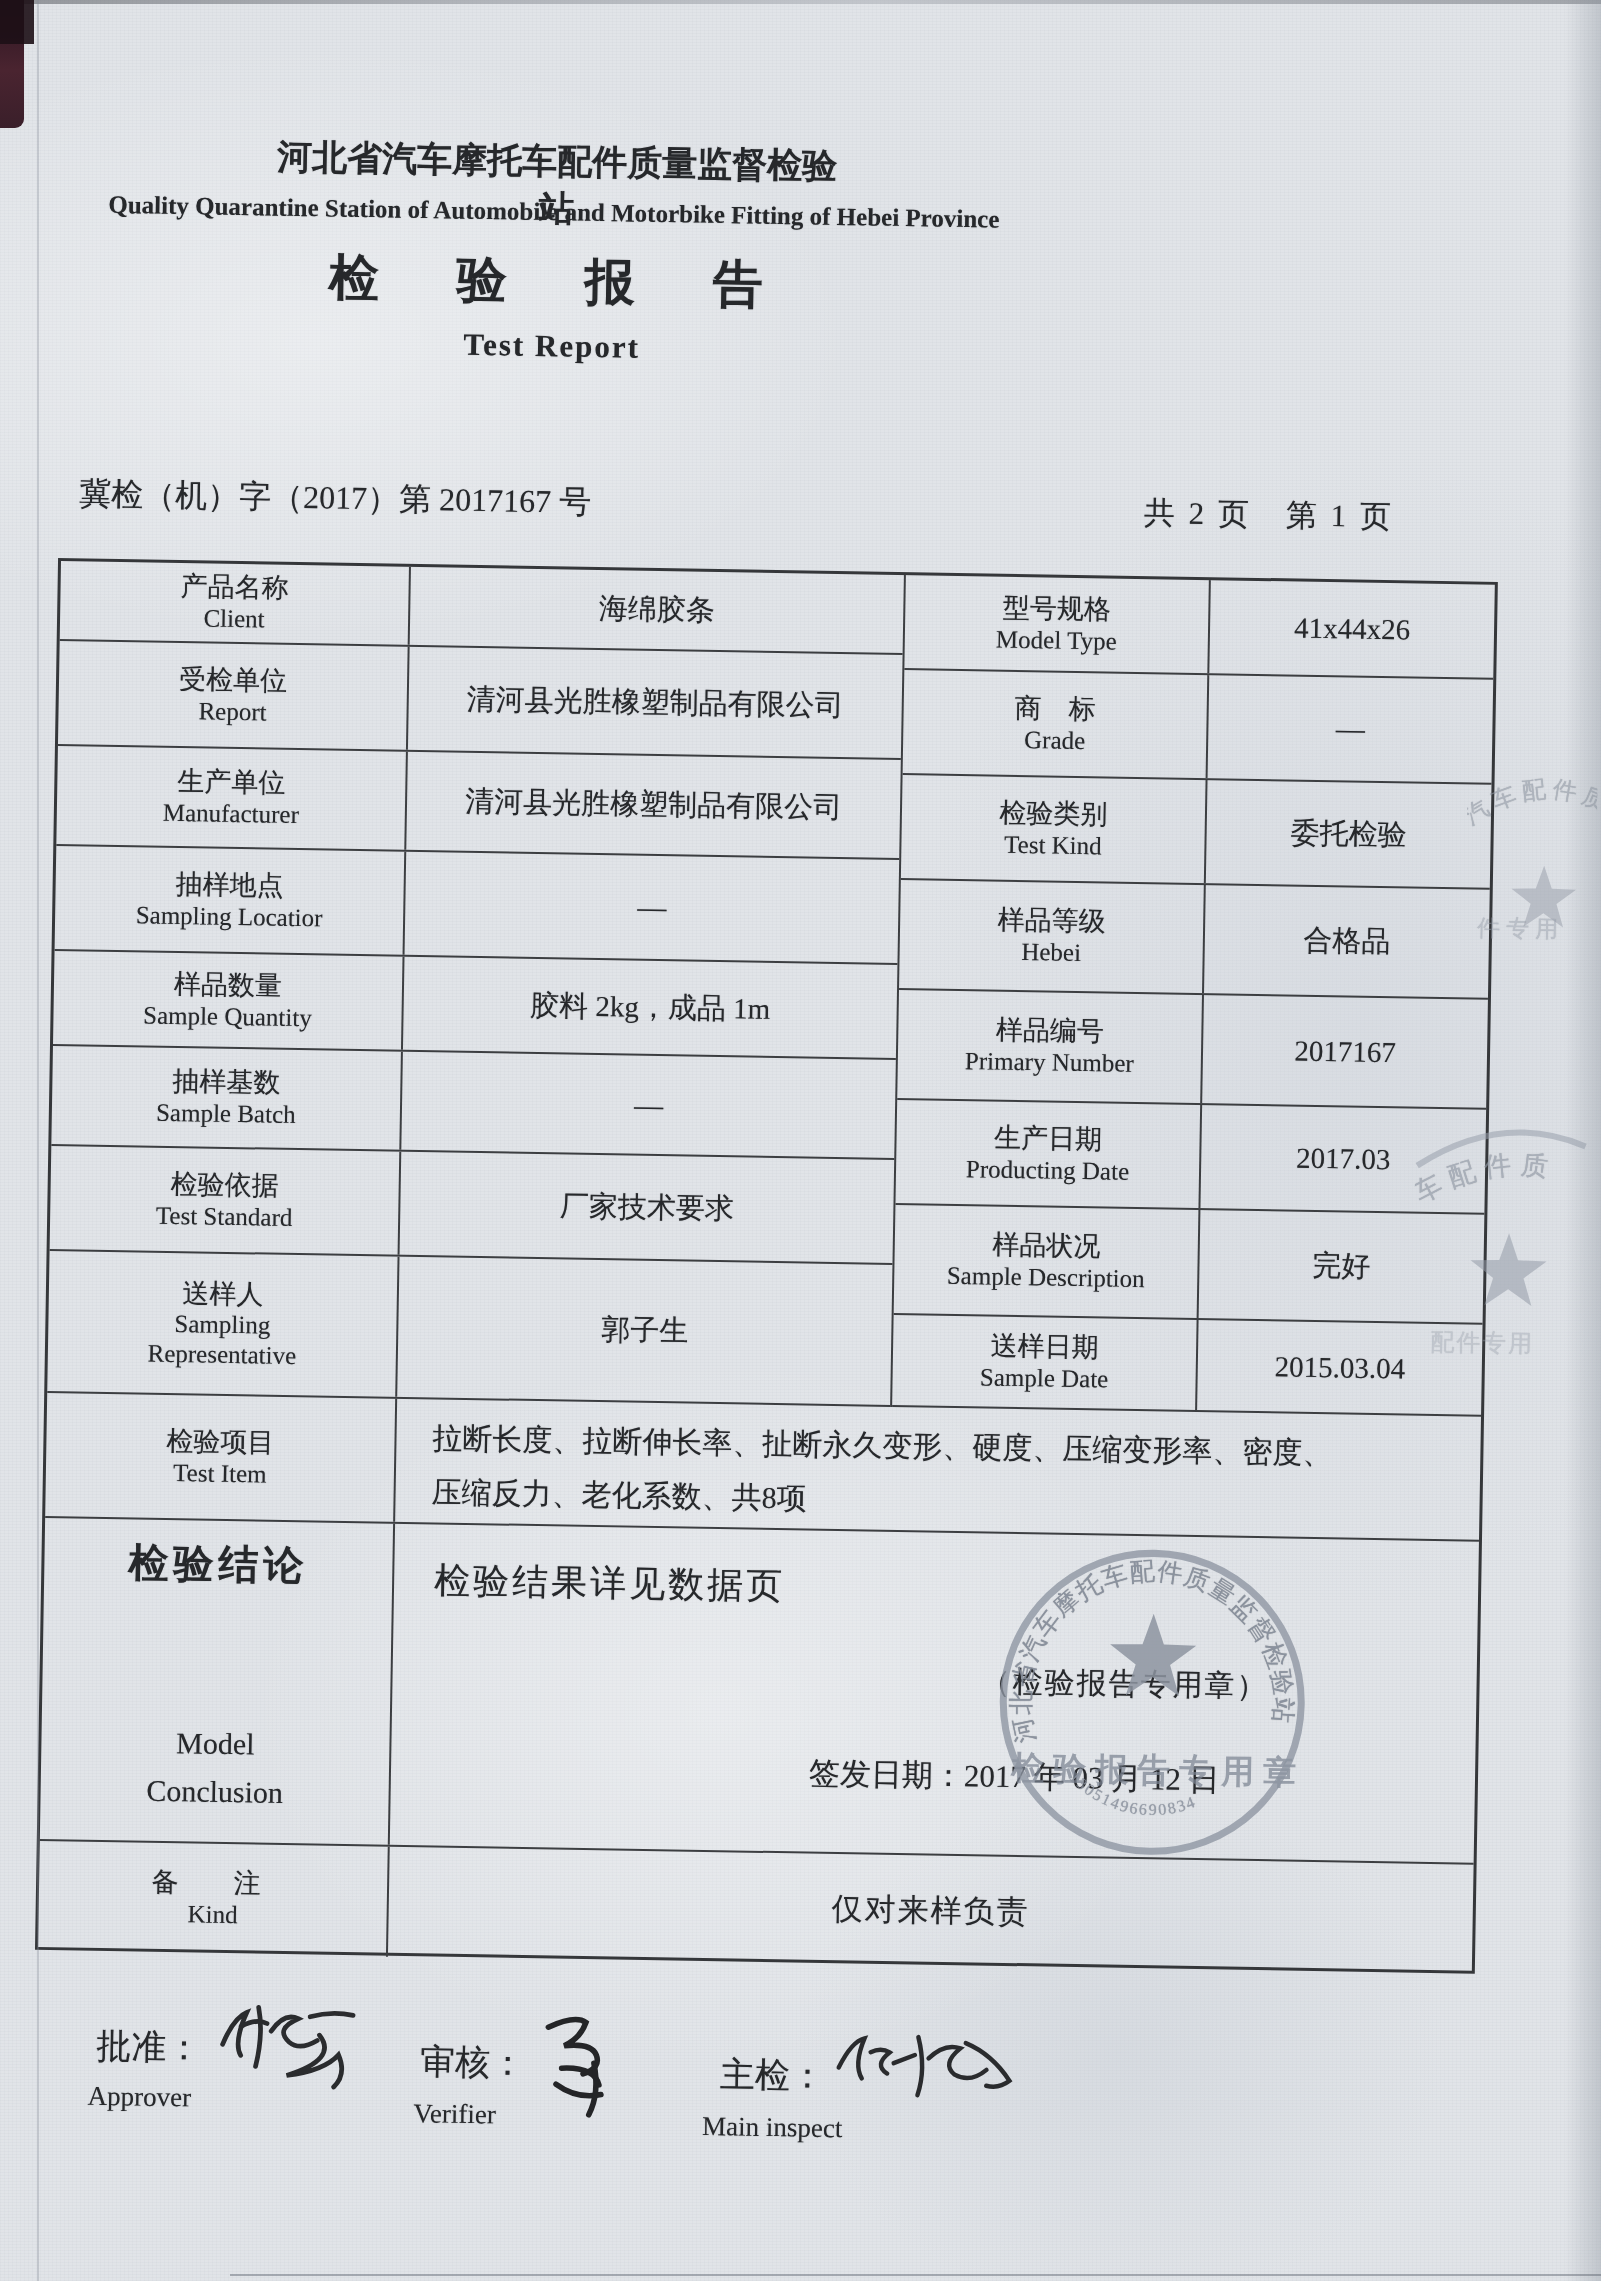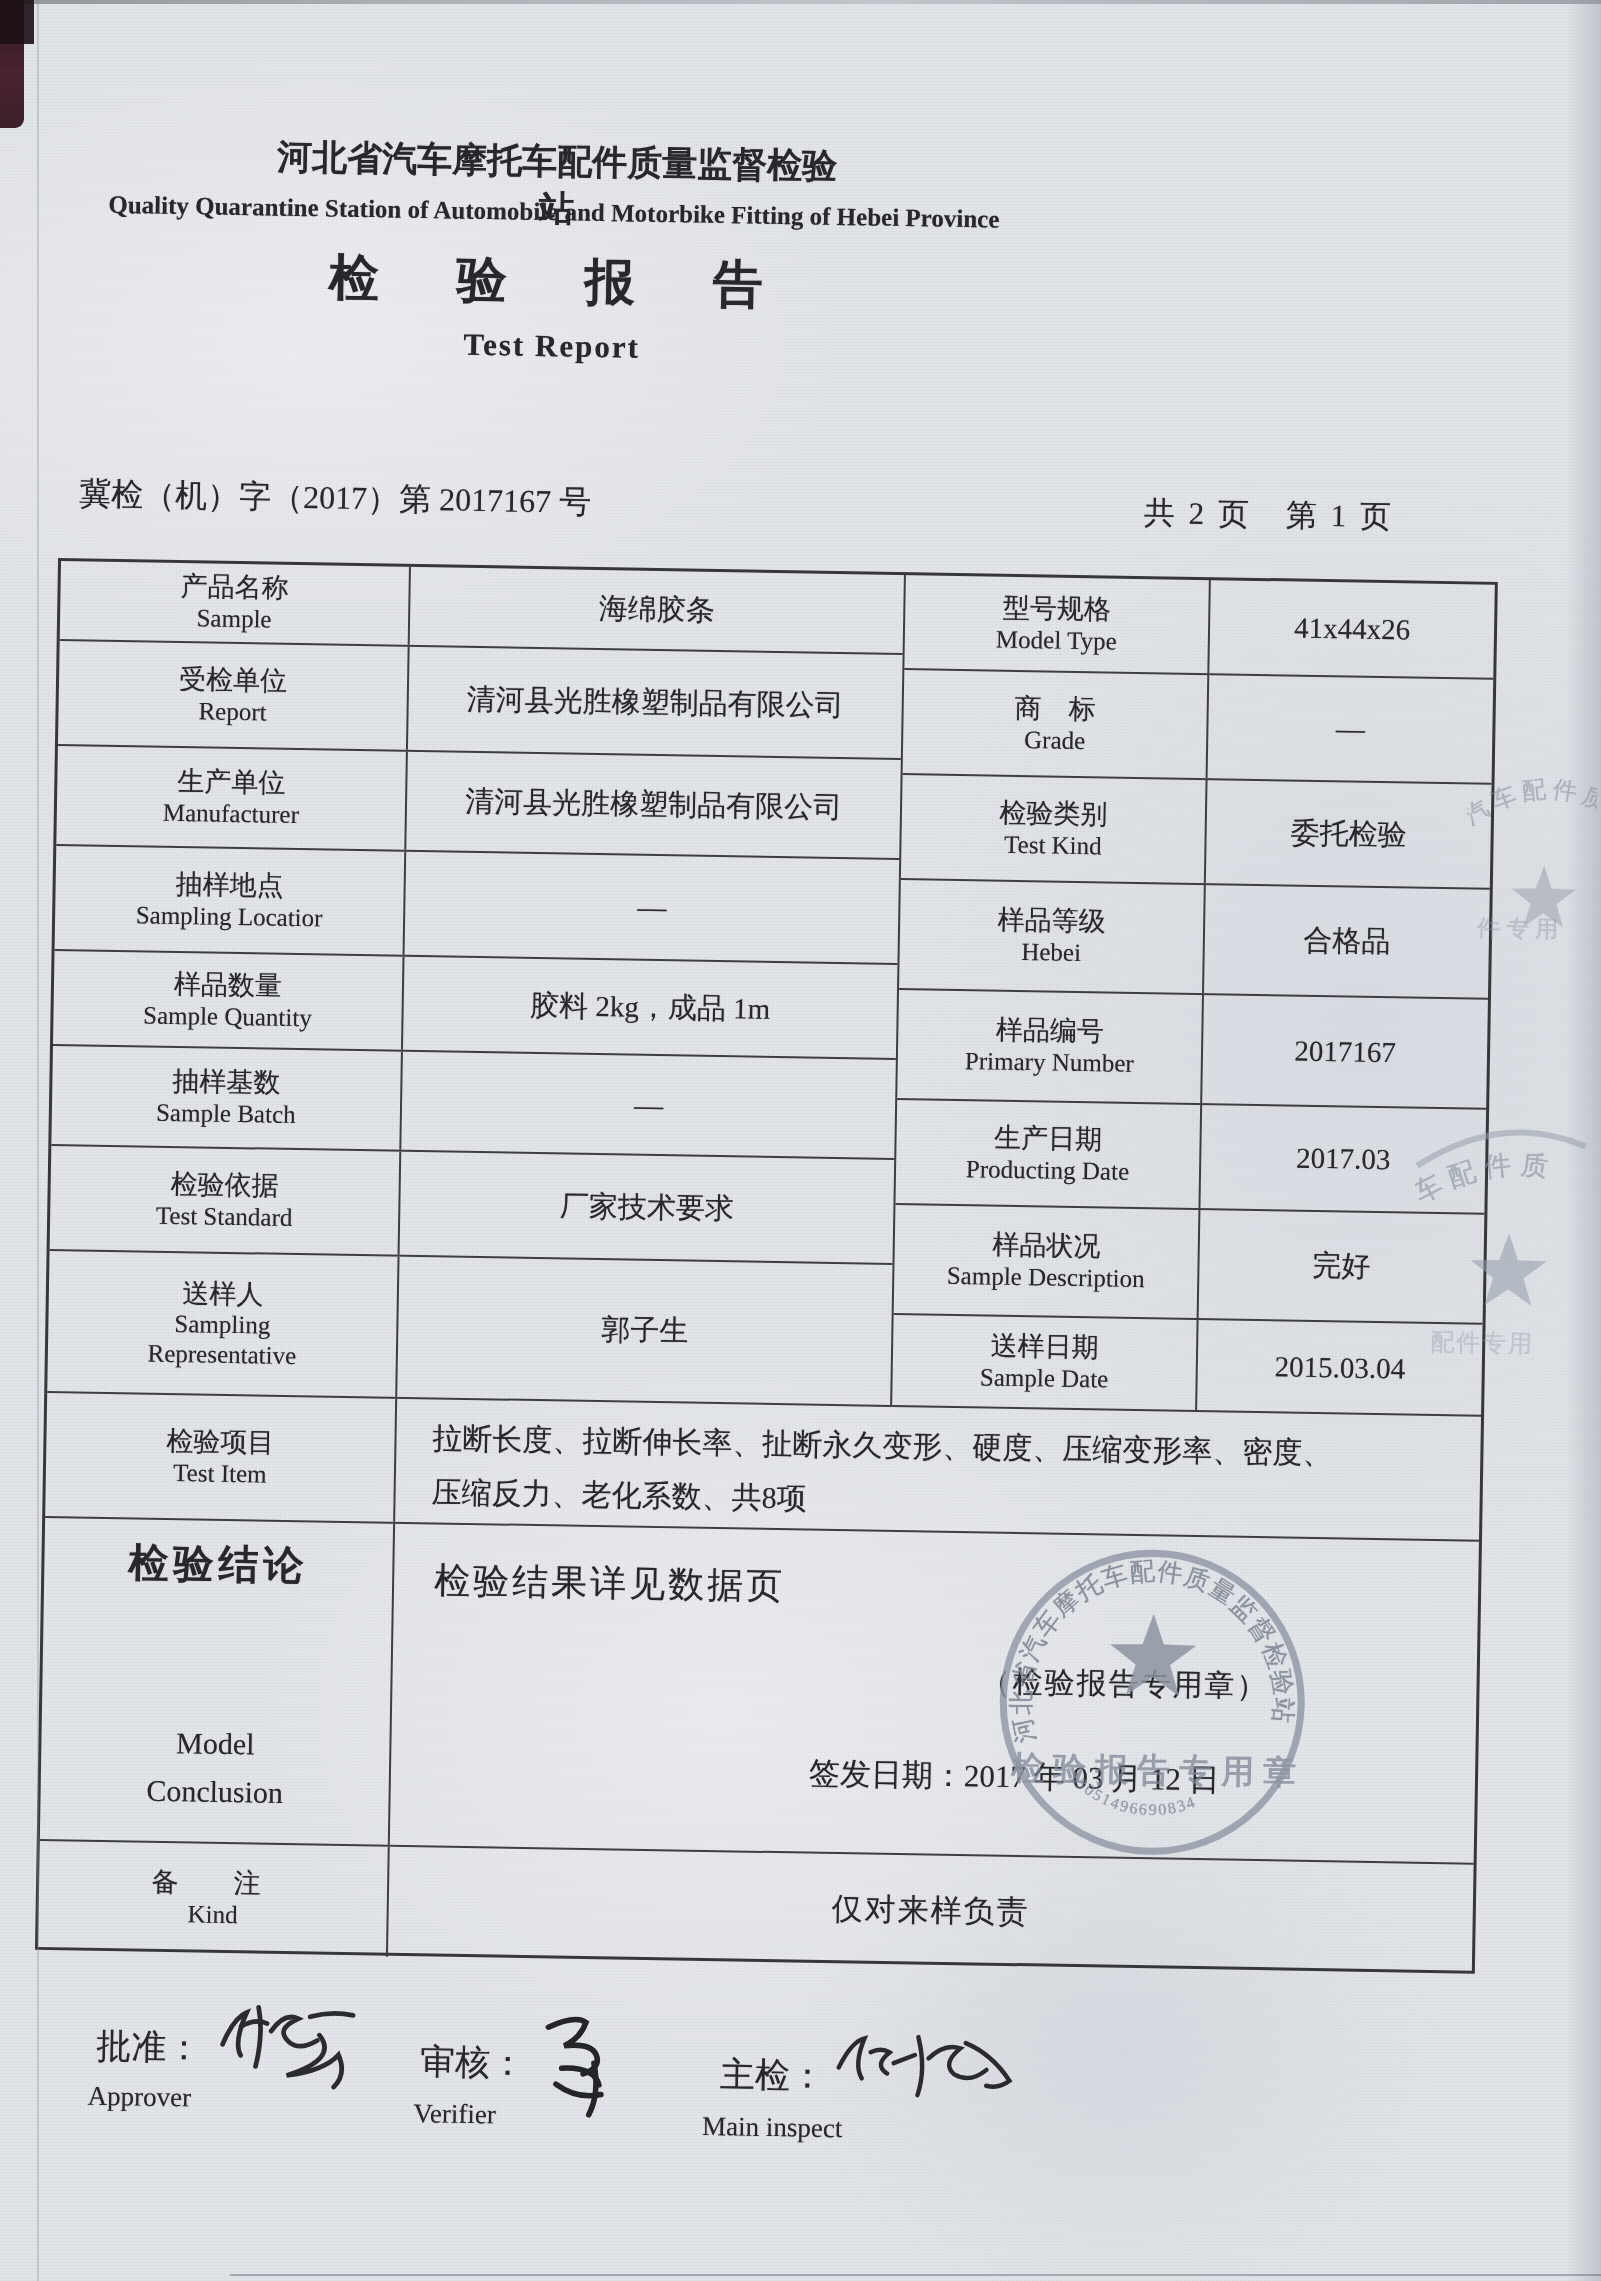--- a/index.html
+++ b/index.html
@@ -92,21 +92,21 @@
     <div class="abs report-no">冀检（机）字（2017）第 2017167 号</div>
     <div class="abs page-no"><span>共 2 页</span>　<span>第 1 页</span></div>
 
     <div class="abs tbl">
       <div class="upper">
 
         <div class="half half-l">
           <div class="row" style="height:80px">
             <div class="lbl">
                 <span class="cn">产品名称</span>
-                <span class="en">Sample</span>
+                <span class="en">Client</span>
               </div>
             <div class="val">海绵胶条</div>
           </div>
           <div class="row" style="height:105px">
             <div class="lbl">
                 <span class="cn">受检单位</span>
                 <span class="en">Report</span>
               </div>
             <div class="val">清河县光胜橡塑制品有限公司</div>
           </div>

